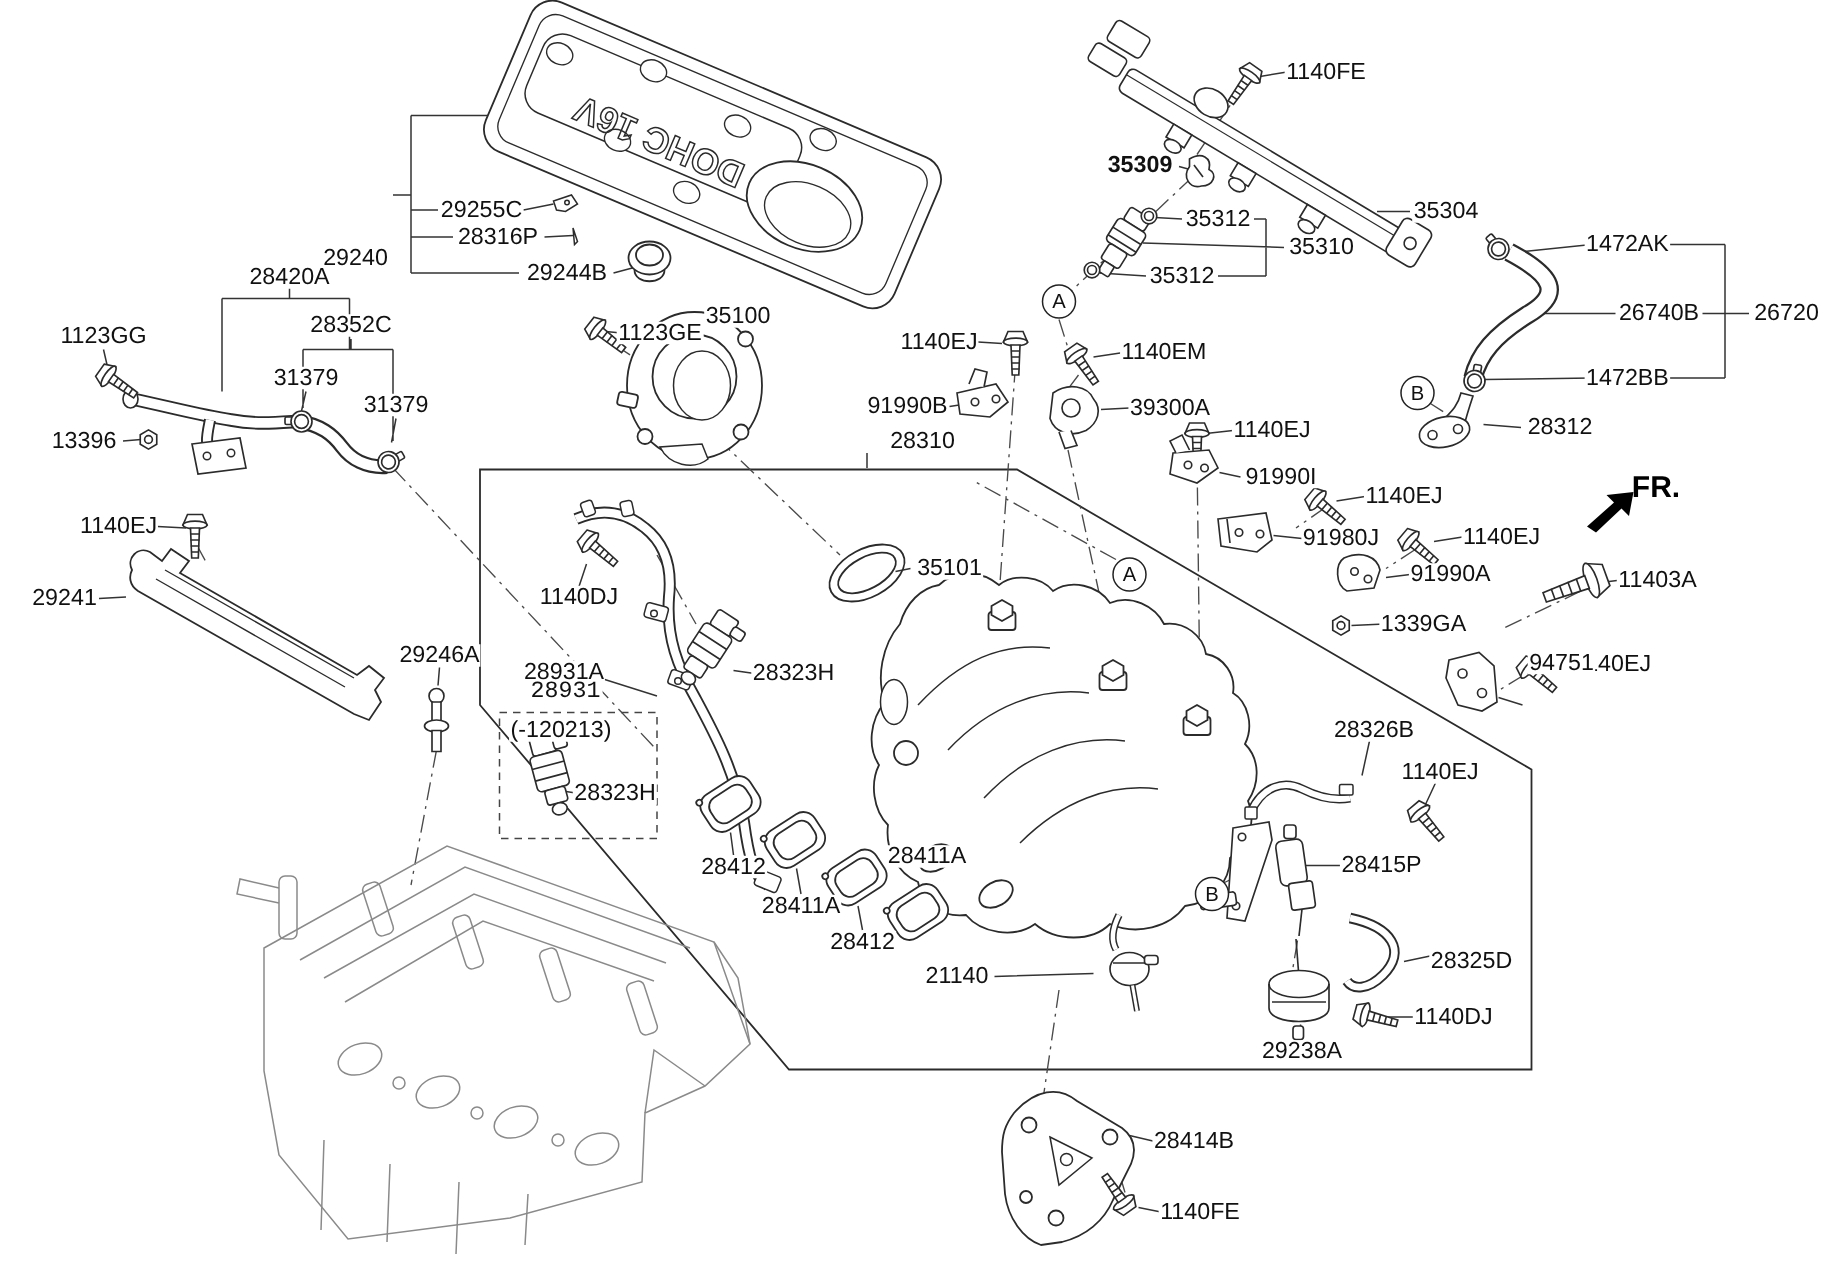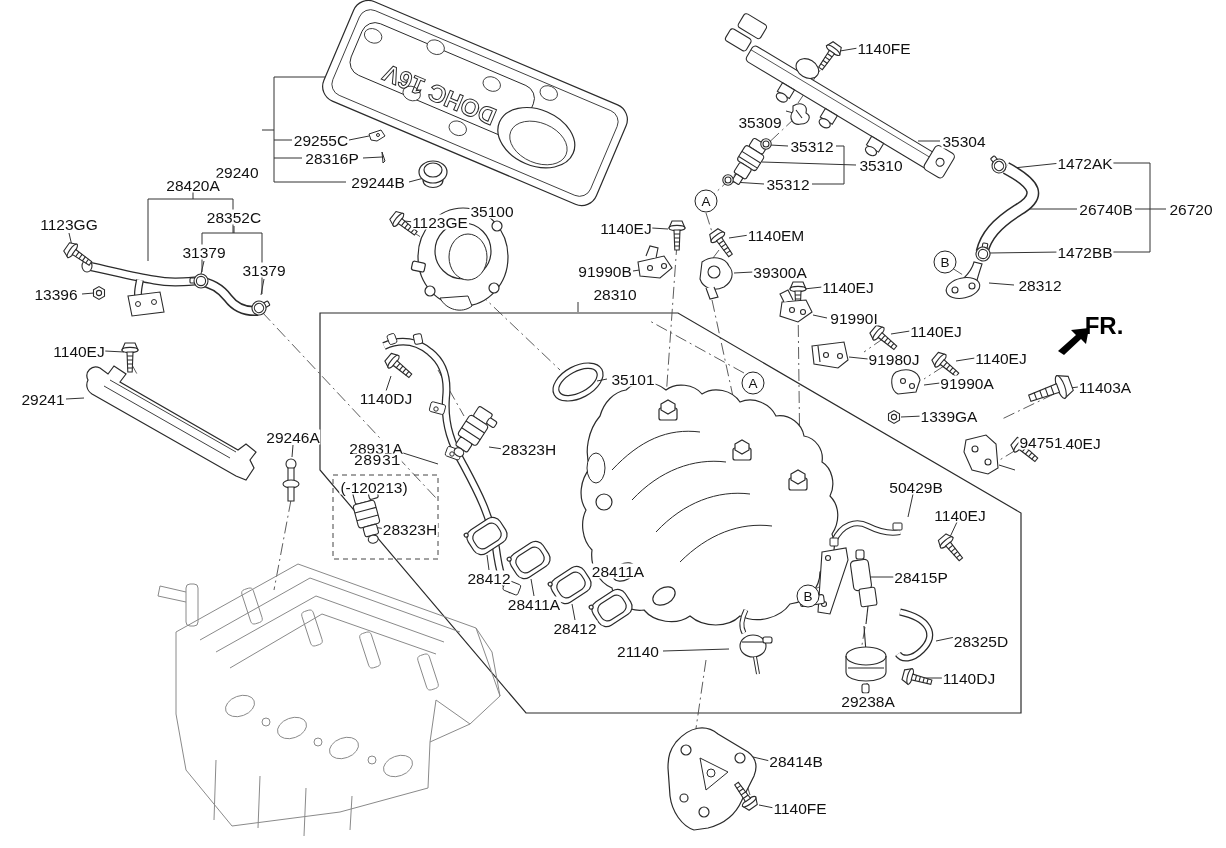--- a/index.html
+++ b/index.html
@@ -4,21 +4,21 @@
 <style>
   html,body{margin:0;padding:0;background:#fff;}
   #stage{position:relative;width:1226px;height:848px;background:#fff;overflow:hidden;
          font-family:"Liberation Sans", sans-serif;}
   #art{position:absolute;left:0;top:0;}
   .lbl{position:absolute;transform:translate(-50%,-50%);font-size:15.5px;line-height:15px;
        color:#111;white-space:nowrap;background:#fff;padding:0 1px;letter-spacing:0px;}
   .lbl-circle{position:absolute;transform:translate(-50%,-50%);width:21px;height:21px;
        border:1.6px solid #222;border-radius:50%;color:#111;font-size:13.5px;line-height:21px;
        text-align:center;background:#fff;}
-  .fr{position:absolute;transform:translate(-50%,-50%);font-size:24px;font-weight:bold;color:#000;}
+  .fr{position:absolute;transform:translate(-50%,-50%);font-size:20px;font-weight:bold;color:#000;}
   svg *{vector-effect:non-scaling-stroke;}
 </style>
 </head>
 <body>
 
 <div id="stage">
 
 <svg id="art" width="1226" height="848" viewBox="0 0 1226 848">
   <defs>
     <g id="bolt" fill="#fff" stroke="#2b2b2b" stroke-width="1.1">
@@ -390,21 +390,21 @@
     <rect x="288" y="468" width="6" height="13"></rect>
     <ellipse cx="291" cy="484" rx="8" ry="4"></ellipse>
     <rect x="288" y="487" width="6" height="14"></rect>
   </g>
 
   <path fill="#000" d="M1058,351 L1076,335 L1071,330 L1089,328 L1086,344 L1081,339 L1064,355 Z"></path>
 </svg>
 
 <div id="callouts">
       <div class="lbl" style="left: 884px; top: 48px;">1140FE</div>
-      <div class="lbl" style="left: 760px; top: 122px;">35309</div>
+      <div class="lbl" style="left: 760px; top: 110px; font-weight: bold;">35309</div>
       <div class="lbl" style="left: 964px; top: 141px;">35304</div>
       <div class="lbl" style="left: 812px; top: 146px;">35312</div>
       <div class="lbl" style="left: 881px; top: 165px;">35310</div>
       <div class="lbl" style="left: 788px; top: 184px;">35312</div>
       <div class="lbl" style="left: 1085px; top: 163px;">1472AK</div>
       <div class="lbl" style="left: 1106px; top: 209px;">26740B</div>
       <div class="lbl" style="left: 1191px; top: 209px;">26720</div>
       <div class="lbl" style="left: 1085px; top: 252px;">1472BB</div>
       <div class="lbl" style="left: 1040px; top: 285px;">28312</div>
       <div class="lbl" style="left: 237px; top: 130px; margin-top: 42px;">29240</div>
@@ -442,21 +442,21 @@
       <div class="lbl" style="left: 376px; top: 448px;">28931A</div>
       <div class="lbl" style="left: 377px; top: 461px; font-family: Liberation Mono, monospace;">28931</div>
       <div class="lbl" style="left: 529px; top: 449px;">28323H</div>
       <div class="lbl" style="left: 374px; top: 487px;">(-120213)</div>
       <div class="lbl" style="left: 410px; top: 529px;">28323H</div>
       <div class="lbl" style="left: 489px; top: 578px;">28412</div>
       <div class="lbl" style="left: 534px; top: 604px;">28411A</div>
       <div class="lbl" style="left: 575px; top: 628px;">28412</div>
       <div class="lbl" style="left: 618px; top: 571px;">28411A</div>
       <div class="lbl" style="left: 638px; top: 651px;">21140</div>
-      <div class="lbl" style="left: 916px; top: 487px;">50429B</div>
+      <div class="lbl" style="left: 916px; top: 487px;">28326B</div>
       <div class="lbl" style="left: 960px; top: 515px;">1140EJ</div>
       <div class="lbl" style="left: 921px; top: 577px;">28415P</div>
       <div class="lbl" style="left: 981px; top: 641px;">28325D</div>
       <div class="lbl" style="left: 969px; top: 678px;">1140DJ</div>
       <div class="lbl" style="left: 868px; top: 701px;">29238A</div>
       <div class="lbl" style="left: 796px; top: 761px;">28414B</div>
       <div class="lbl" style="left: 800px; top: 808px;">1140FE</div>
       <div class="lbl-circle" style="left: 706px; top: 201px;">A</div>
       <div class="lbl-circle" style="left: 753px; top: 383px;">A</div>
       <div class="lbl-circle" style="left: 945px; top: 262px;">B</div>

